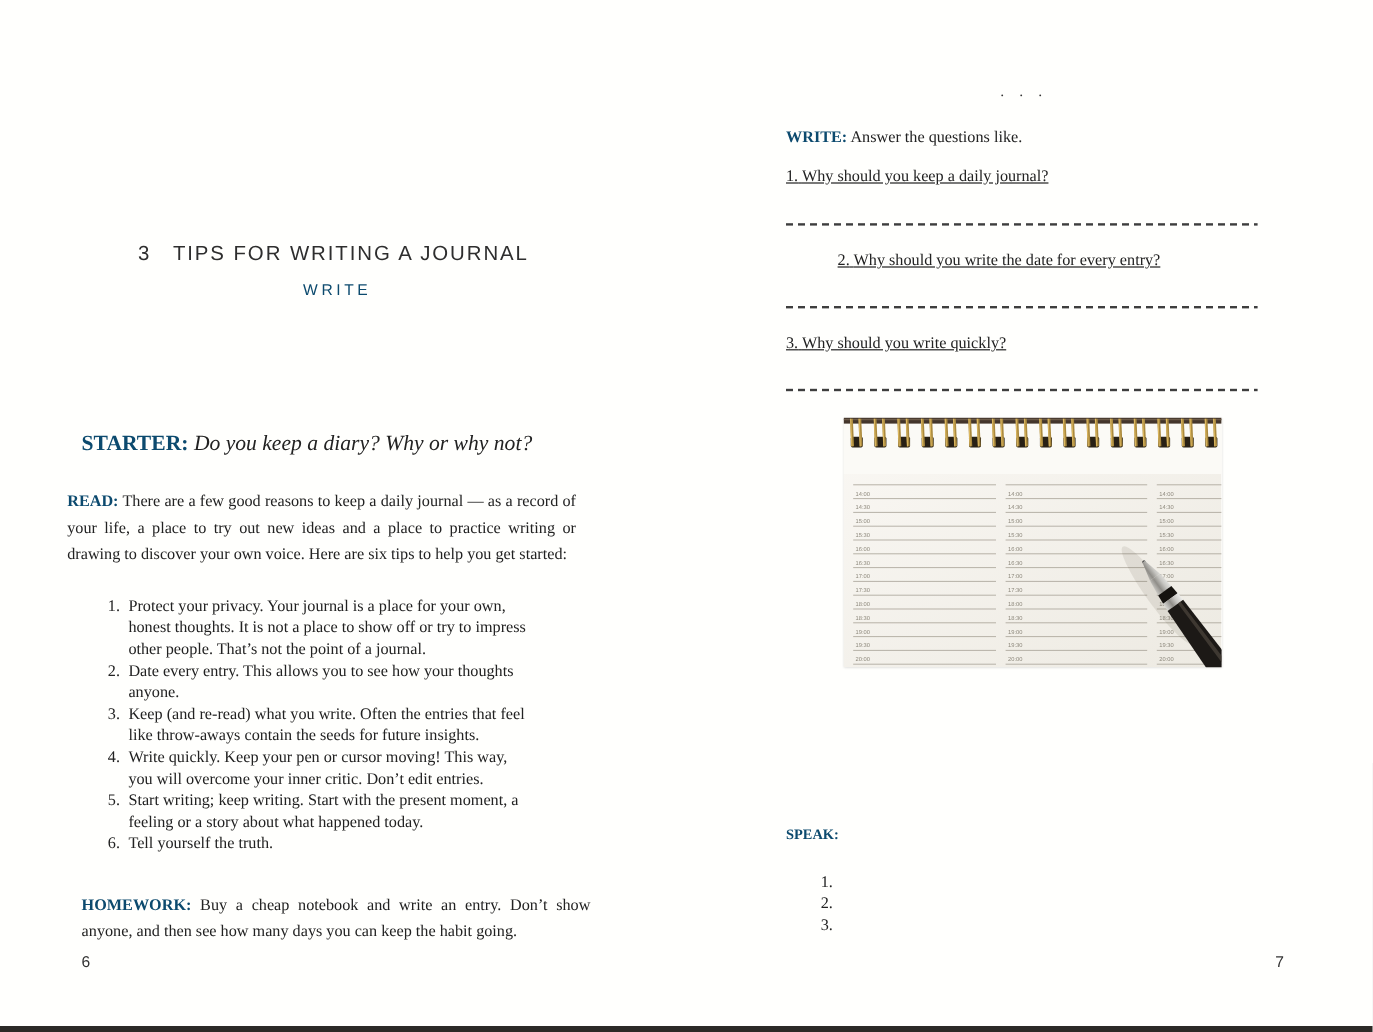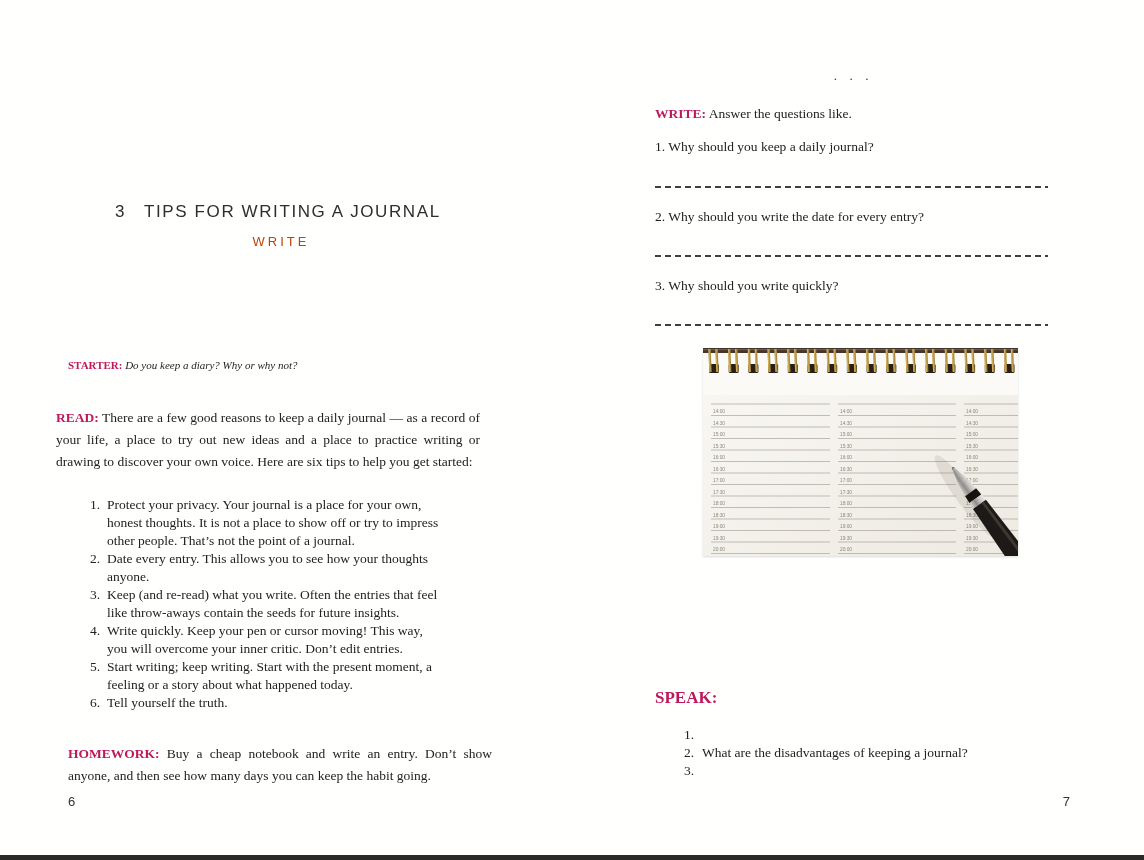--- a/index.html
+++ b/index.html
@@ -3,66 +3,66 @@
 <meta charset="utf-8">
 <style>
   html,body{margin:0;padding:0;background:#e8e8e8;}
   #stage{
     position:relative; width:1144px; height:860px;
     background:#fffffd; overflow:hidden;
     font-family:"Liberation Serif", serif; color:#222;
   }
   
   .serif{font-family:"Liberation Serif", serif;}
-  .b{font-weight:bold; color:#be185d;}
+  .b{font-weight:bold; color:#0c4a6e;}
   .it{font-style:italic;}
   .abs{position:absolute;}
   .para{font-size:13.5px; line-height:22px; text-align:justify;}
   .line-list{font-size:13.5px; line-height:18px;}
 
   
   .title-wrap{left:115px; top:202px; width:332px;}
   .title-row{
     display:flex; gap:18px; justify-content:flex-start;
     font-family:"Liberation Sans", sans-serif;
     font-size:17px; letter-spacing:1.6px; color:#2e2e2e; font-weight:400;
   }
   .subtitle{
     margin-top:12px; text-align:center;
     font-family:"Liberation Sans", sans-serif;
-    font-size:13px; letter-spacing:3px; color:#c2410c;
-  }
-  .starter{left:68px; top:359px; width:430px; font-size:11px;}
+    font-size:13px; letter-spacing:3px; color:#0c4a6e;
+  }
+  .starter{left:68px; top:359px; width:430px; font-size:18px;}
   .read-block{left:56px; top:407px; width:424px;}
   .tips{margin:23px 0 0 28px; width:362px; list-style:none; padding:0;}
   .tip-row{display:flex;}
   .tip-num{width:16px; text-align:right; margin-right:7px; flex:none;}
   .homework{left:68px; top:743px; width:424px;}
   .pgnum{
     font-family:"Liberation Sans", sans-serif;
     font-size:13px; color:#333;
   }
   .pg-left{left:68px; top:794px;}
   .pg-right{left:1030px; top:794px; width:40px; text-align:right;}
 
   
   .dots{
     left:655px; top:68px; width:394px; text-align:center;
     font-size:13px; white-space:pre; color:#333; letter-spacing:2px;
   }
   .write-line{left:655px; top:106px; width:420px; font-size:13.5px;}
-  .question{font-size:13.5px; width:420px; left:655px;}
-  .q1{top:139px;} .q2{top:209px;} .q3{top:278px;}
+  .question{font-size:13.5px; width:420px; left:655px;text-decoration:underline;}
+  .q1{top:139px;} .q2{top:209px;margin-left:43px;} .q3{top:278px;}
   .answer-line{
     left:655px; width:393px; height:2px;
     background:repeating-linear-gradient(90deg,#3e3e3e 0 6px,transparent 6px 10px);
   }
   .l1{top:186px;} .l2{top:255px;} .l3{top:324px;}
   .listen{left:655px; top:621px; width:420px;}
-  .speak-label{left:655px; top:688px; font-size:17px;}
+  .speak-label{left:655px; top:688px; font-size:12px;}
   .speak-list{left:680px; top:726px; width:400px;}
   .speak-row{display:flex;}
   .speak-num{width:14px; text-align:right; margin-right:8px; flex:none;}
 
   
   .photo{
     left:703px; top:348px; width:315px; height:208px;
     box-shadow:0 1px 2px rgba(0,0,0,0.15);
   }
   .photo svg{display:block;}
@@ -359,21 +359,20 @@
 
 
   <div class="abs speak-label b">SPEAK:</div>
 
   <div class="abs speak-list line-list">
     <div class="speak-row">
       <span class="speak-num">1.</span>
     </div>
     <div class="speak-row">
       <span class="speak-num">2.</span>
-      <span>What are the disadvantages of keeping a journal?</span>
     </div>
     <div class="speak-row">
       <span class="speak-num">3.</span>
     </div>
   </div>
 
   <div class="abs pgnum pg-right">7</div>
 
   <div class="abs bottom-bar"></div>
 </div>

